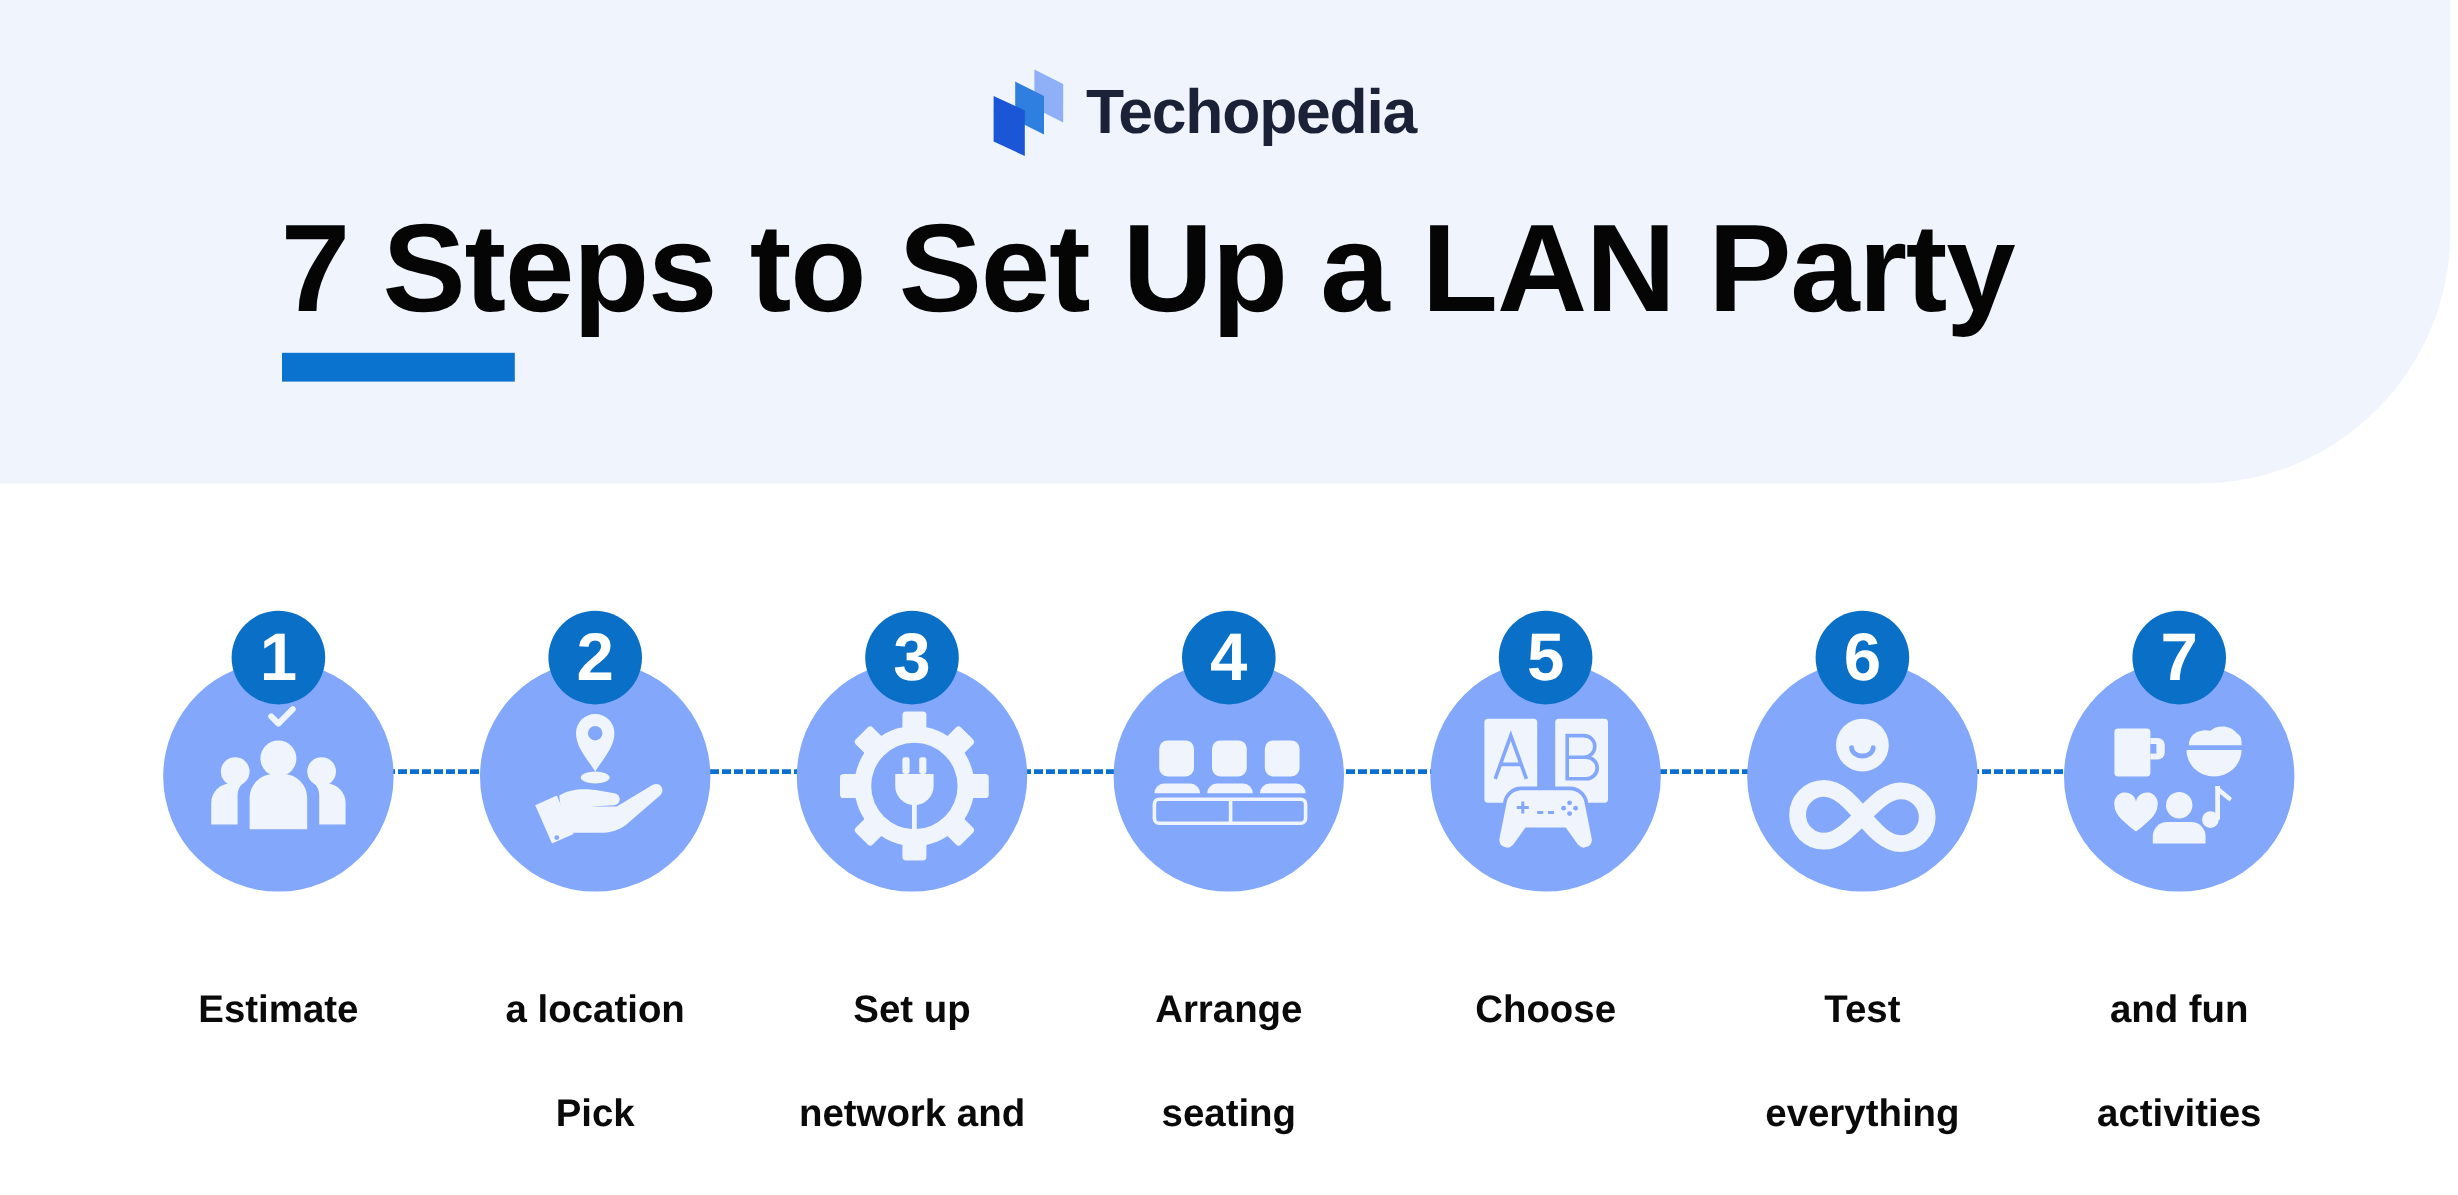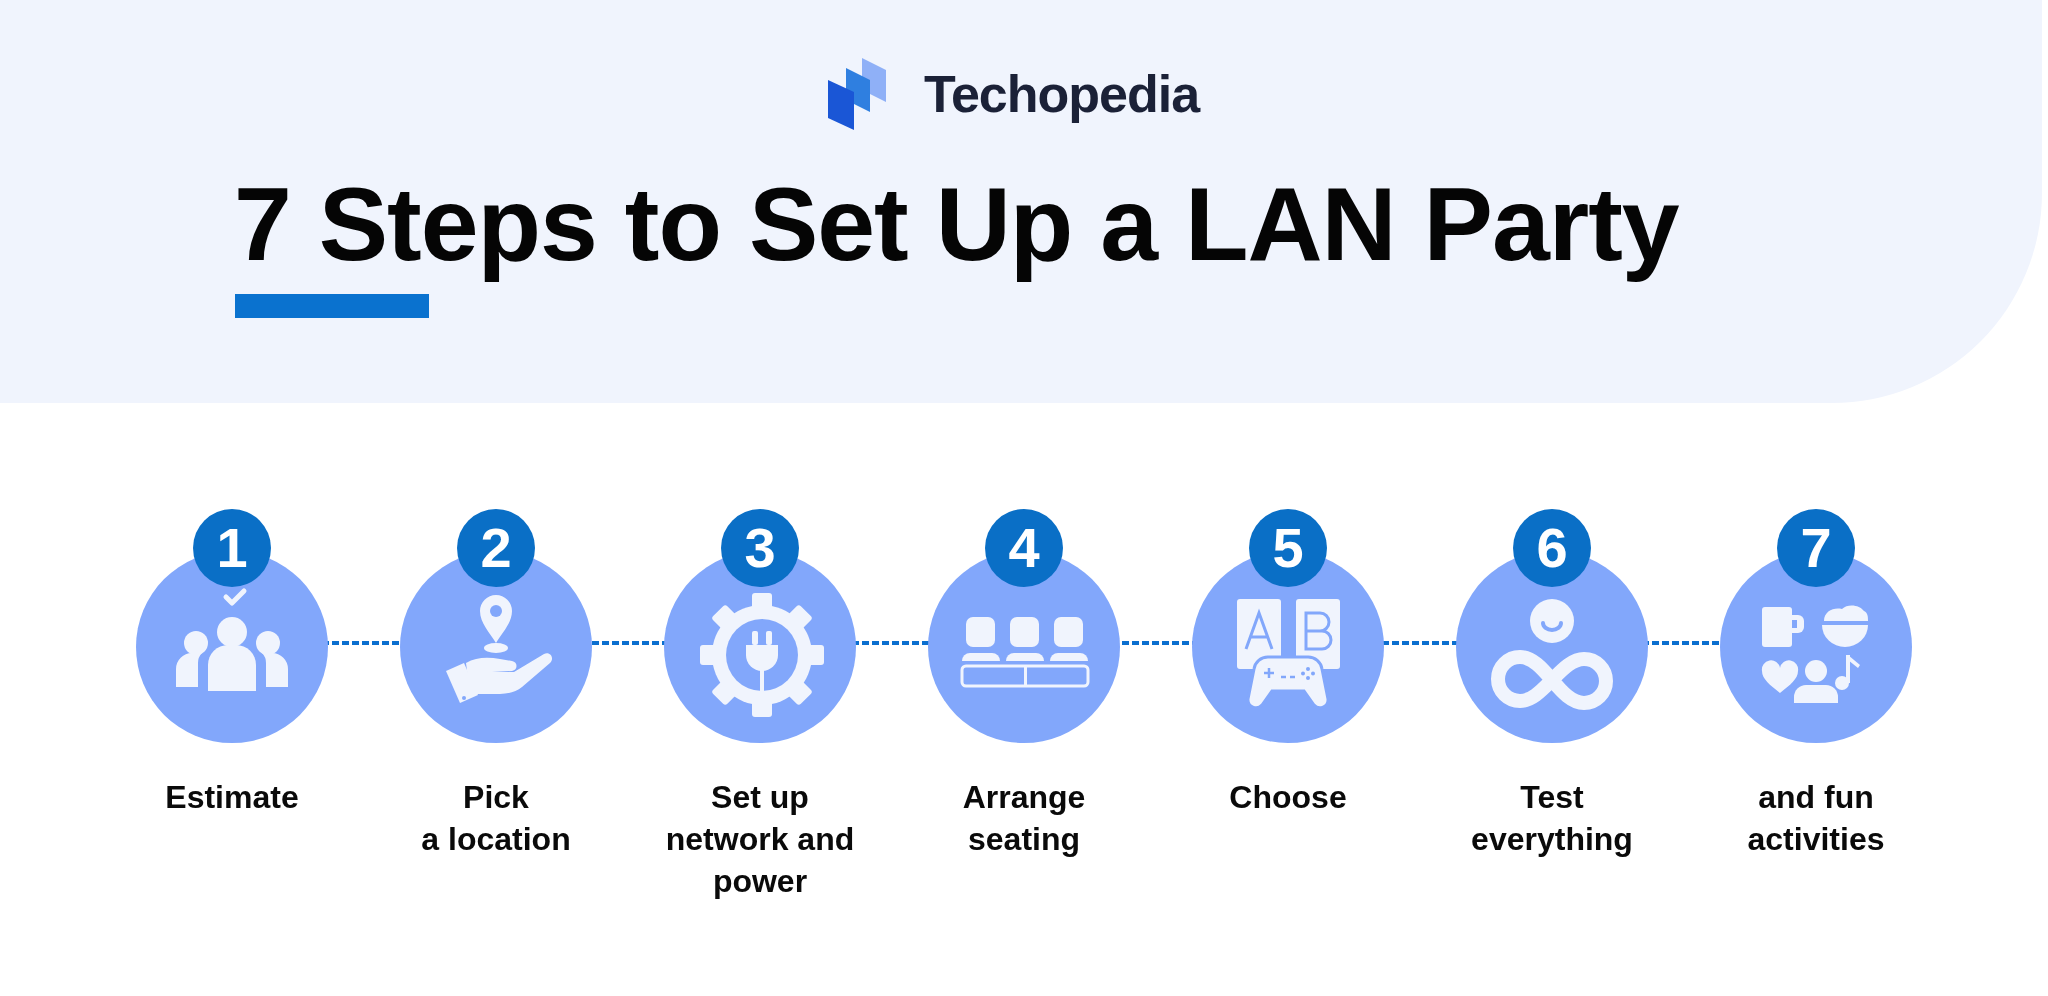--- a/index.html
+++ b/index.html
@@ -11,21 +11,21 @@
     width: 2042px; height: 403px;
     background: #f0f4fd;
     border-bottom-right-radius: 210px;
   }
   .logo {
     position: absolute; left: 826px; top: 56px;
     display: flex; align-items: center; height: 76px;
   }
   .logo-mark { width: 70px; height: 76px; display: block; }
   .logo-text {
-    margin-left: 28px;
+    margin-left: 9px;
     font-size: 52px; font-weight: 700; letter-spacing: -1px;
     color: #1b2137; line-height: 1;
   }
   .page-title {
     position: absolute; left: 234px; top: 172px;
     font-size: 104px; font-weight: 700; letter-spacing: -1px;
     color: #050505; line-height: 1; white-space: nowrap;
   }
   .title-underline {
     position: absolute; left: 235px; top: 294px;
@@ -53,21 +53,21 @@
     color: #ffffff; font-size: 56px; font-weight: 700;
     display: flex; align-items: center; justify-content: center;
     line-height: 1;
   }
   .step-label {
     position: absolute; left: 0; top: 776px; width: 264px;
     text-align: center;
     font-size: 32px; font-weight: 700; line-height: 42px;
     color: #0a0a0a;
   }
-  .step-label span { display: block; white-space: nowrap; }
+  .step-label span { display: block; white-space: nowrap; margin-top: 44px; }
 </style>
 </head>
 <body>
 
 <div class="header-bg"></div>
 
 <div class="logo">
   <svg class="logo-mark" viewBox="0 0 70 76">
     <polygon points="36,2 60,14 60,46 36,34" fill="#8fb0f7"></polygon>
     <polygon points="20,12 44,24 44,56 20,44" fill="#2f7fe0"></polygon>
@@ -105,22 +105,22 @@
       <path d="M96 92 c-6 -10 -16 -20 -16 -32 a16 16 0 0 1 32 0 c0 12 -10 22 -16 32 z"></path>
       <circle cx="96" cy="60" r="6" fill="#82a7fb"></circle>
       <ellipse cx="96" cy="97" rx="12" ry="5"></ellipse>
       <path d="M66 112 c10 -6 22 -6 34 -4 l12 2 c6 1 6 9 0 10 l-20 1 h22 l30 -18 c6 -3 11 4 6 9 l-28 24 c-6 5 -14 7 -22 7 h-30 z"></path>
       <path d="M46 120 l18 -8 l14 32 l-18 8 z"></path>
       <circle cx="64" cy="147" r="2" fill="#82a7fb"></circle>
     </svg>
   </div>
   <div class="step-badge">2</div>
   <div class="step-label">
+    <span>a location</span>
     <span>Pick</span>
-    <span>a location</span>
   </div>
 </div>
 
 <div class="step" style="left:628px;">
   <div class="step-circle">
     <svg class="step-icon" viewBox="0 0 192 192" fill="#f0f4fd">
       <g transform="translate(98,104)">
         <circle r="50"></circle>
         <g>
           <rect x="-10" y="-62" width="20" height="18" rx="3"></rect>

